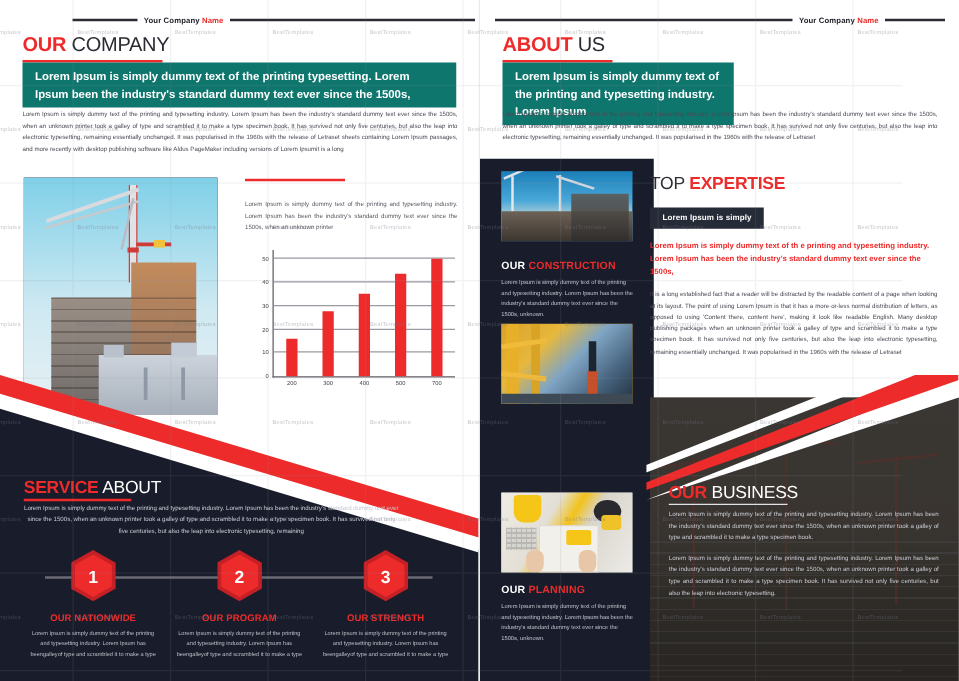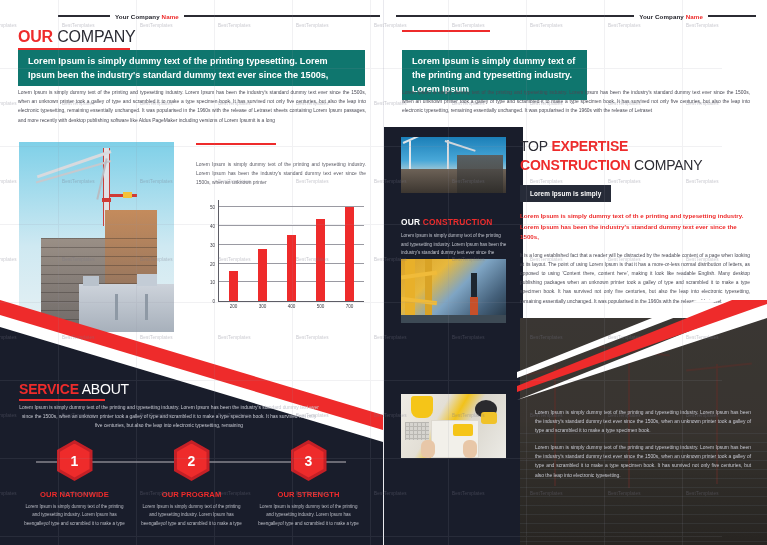--- a/index.html
+++ b/index.html
@@ -247,20 +247,21 @@
 
   <div class="panel right">
 
     <div class="tophdr" style="left:12px; width:360px; justify-content:flex-end;">
       <span class="rule" style="flex:1;"></span>
       <span class="cname"><span>Your Company</span> <span class="accent">Name</span></span>
       <span class="rule" style="width:48px;"></span>
     </div>
 
     <div style="position:absolute; left:18px; top:28px; width:110px;">
+      <div class="sec-title"><b>ABOUT</b><span> US</span></div>
       <div class="title-underline" style="width:88px;"></div>
     </div>
 
     <div class="redbox" style="position:absolute; left:18px; top:50px; width:185px;">
       <span>Lorem Ipsum is simply dummy text of the printing and typesetting industry. Lorem Ipsum</span>
     </div>
 
     <div class="body-copy" style="position:absolute; left:18px; top:88px; width:348px;">
       <span>Lorem Ipsum is simply dummy text of the printing and typesetting industry. Lorem Ipsum has been the industry's standard dummy text ever since the 1500s, when an unknown printer took a galley of type and scrambled it to make a type specimen book. It has survived not only five centuries, but also the leap into electronic typesetting, remaining essentially unchanged. It was popularised in the 1960s with the release of Letraset</span>
     </div>
@@ -269,21 +270,21 @@
 
     <div class="photo ph-constr" style="left:17px; top:137px; width:105px; height:56px;">
       <div class="s"></div>
       <div style="position:absolute; left:8px; top:4px; width:2px; height:34px; background:#e2e6ea;"></div>
       <div style="position:absolute; left:2px; top:5px; width:34px; height:1.6px; background:#dde3e8; transform:rotate(-24deg); transform-origin:left;"></div>
       <div style="position:absolute; left:46px; top:3px; width:2px; height:30px; background:#d8dee3;"></div>
       <div style="position:absolute; left:44px; top:3px; width:32px; height:1.6px; background:#cfd6dc; transform:rotate(18deg); transform-origin:left;"></div>
       <div style="position:absolute; left:0; bottom:0; width:105px; height:24px; background:linear-gradient(#6d6257,#3c3630);"></div>
       <div style="position:absolute; left:56px; top:18px; width:46px; height:38px; background:linear-gradient(#5d5a57,#2f2d2a); opacity:.9;"></div>
     </div>
-    <div style="position:absolute; left:17px; top:217px; width:108px;">
+    <div style="position:absolute; left:17px; top:207px; width:108px;">
       <div class="mid-title"><span>OUR </span><b>CONSTRUCTION</b></div>
       <div class="mid-copy" style="margin-top:5px;">Lorem Ipsum is simply dummy text of the printing and typesetting industry. Lorem Ipsum has been the industry's standard dummy text ever since the 1500s, unknown.</div>
     </div>
 
     <div class="photo ph-workers" style="left:17px; top:259px; width:105px; height:64px;">
       <div class="s"></div>
       <div style="position:absolute; left:4px; top:0; width:10px; height:64px; background:#e8b02a;"></div>
       <div style="position:absolute; left:24px; top:0; width:7px; height:64px; background:#d9a326;"></div>
       <div style="position:absolute; left:0; top:14px; width:36px; height:4px; background:#f0bb3a; transform:rotate(-8deg);"></div>
       <div style="position:absolute; left:0; top:40px; width:36px; height:4px; background:#f0bb3a; transform:rotate(7deg);"></div>
@@ -297,24 +298,27 @@
       <div style="position:absolute; left:10px; top:2px; width:22px; height:22px; background:#f5c518; border-radius:3px 3px 8px 8px;"></div>
       <div style="position:absolute; left:74px; top:6px; width:22px; height:18px; background:#2a2a2e; border-radius:50%;"></div>
       <div style="position:absolute; left:80px; top:18px; width:16px; height:12px; background:#f0c22a; border-radius:3px;"></div>
       <div style="position:absolute; left:4px; top:28px; width:24px; height:18px; background:#d6d4cf;
         background-image:repeating-linear-gradient(to right,#b9b7b2 0 1px,transparent 1px 4px),repeating-linear-gradient(to bottom,#b9b7b2 0 1px,transparent 1px 4px);"></div>
       <div style="position:absolute; left:30px; top:26px; width:48px; height:38px; background:#f2f0ea; border:1px solid #ddd9d0;"></div>
       <div style="position:absolute; left:52px; top:30px; width:20px; height:12px; background:#f5c518; border-radius:2px;"></div>
       <div style="position:absolute; left:20px; bottom:0; width:14px; height:18px; background:#e8c7a8; border-radius:6px;"></div>
       <div style="position:absolute; left:62px; bottom:0; width:14px; height:18px; background:#e8c7a8; border-radius:6px;"></div>
     </div>
+    <div style="position:absolute; left:17px; top:466px; width:108px;">
+      <div class="mid-title"><span>OUR </span><b>PLANNING</b></div>
+      <div class="mid-copy" style="margin-top:5px;">Lorem Ipsum is simply dummy text of the printing and typesetting industry. Lorem Ipsum has been the industry's standard dummy text ever since the 1500s, unknown.</div>
+    </div>
 
     <div style="position:absolute; left:136px; top:137px; width:236px;">
       <div class="sec-title" style="font-size:14px; line-height:19px;"><span>TOP </span><b>EXPERTISE</b></div>
-      <div class="sec-title" style="font-size:14px; line-height:19px;"><b>CONSTRUCTION</b><span> COMPANY</span></div>
       <div style="margin-top:7px;">
         <span class="badge">Lorem Ipsum is simply</span>
       </div>
       <div style="margin-top:9px; font-size:6.2px; line-height:10.5px; font-weight:bold; color:#ee2b2b;">Lorem Ipsum is simply dummy text of th e printing and typesetting industry. Lorem Ipsum has been the industry's standard dummy text ever since the 1500s,</div>
       <div class="body-copy" style="margin-top:8px; width:230px;">It is a long established fact that a reader will be distracted by the readable content of a page when looking at its layout. The point of using Lorem Ipsum is that it has a more-or-less normal distribution of letters, as opposed to using 'Content there, content here', making it look like readable English. Many desktop publishing packages when an unknown printer took a galley of type and scrambled it to make a type specimen book. It has survived not only five centuries, but also the leap into electronic typesetting, remaining essentially unchanged. It was popularised in the 1960s with the release of Letraset</div>
     </div>
 
     <div class="biz-photo" style="left:136px; top:318px; width:248px; height:227px;">
       <div class="bg"></div>
 
@@ -328,20 +332,24 @@
         background-image:repeating-linear-gradient(to bottom, rgba(120,135,150,.22) 0 1px, transparent 1px 9px);"></div>
       <div class="veil"></div>
     </div>
 
     <svg class="diag" style="left:133px; top:300px; width:250px; height:100px;" viewBox="0 0 250 100" preserveAspectRatio="none">
       <polygon points="0,100 250,0 250,18 0,100" fill="#ffffff"></polygon>
       <polygon points="0,86 250,-14 250,4 0,92" fill="#ee2b2b"></polygon>
       <polygon points="0,72 250,-28 250,-18 0,78" fill="#ffffff"></polygon>
     </svg>
 
+    <div style="position:absolute; left:151px; top:385px; width:95px;">
+      <div class="sec-title" style="color:#fff; font-size:14px;"><b>OUR</b><span> BUSINESS</span></div>
+      <div class="title-underline" style="width:95px; background:#e3e3e6; height:1.4px;"></div>
+    </div>
     <div class="body-copy light" style="position:absolute; left:151px; top:408px; width:216px;">Lorem Ipsum is simply dummy text of the printing and typesetting industry. Lorem Ipsum has been the industry's standard dummy text ever since the 1500s, when an unknown printer took a galley of type and scrambled it to make a type specimen book.</div>
     <div class="body-copy light" style="position:absolute; left:151px; top:443px; width:216px;">Lorem Ipsum is simply dummy text of the printing and typesetting industry. Lorem Ipsum has been the industry's standard dummy text ever since the 1500s, when an unknown printer took a galley of type and scrambled it to make a type specimen book. It has survived not only five centuries, but also the leap into electronic typesetting.</div>
 
   </div>
 
   <div class="wm-layer" id="wm-layer">
       <div class="wm-x" style="left: -20px; top: -10px;"></div>
       <div class="wm" style="left: -16px; top: 23px;">BestTemplates</div>
       <div class="wm-x" style="left: 58px; top: -10px;"></div>
       <div class="wm" style="left: 62px; top: 23px;">BestTemplates</div>

